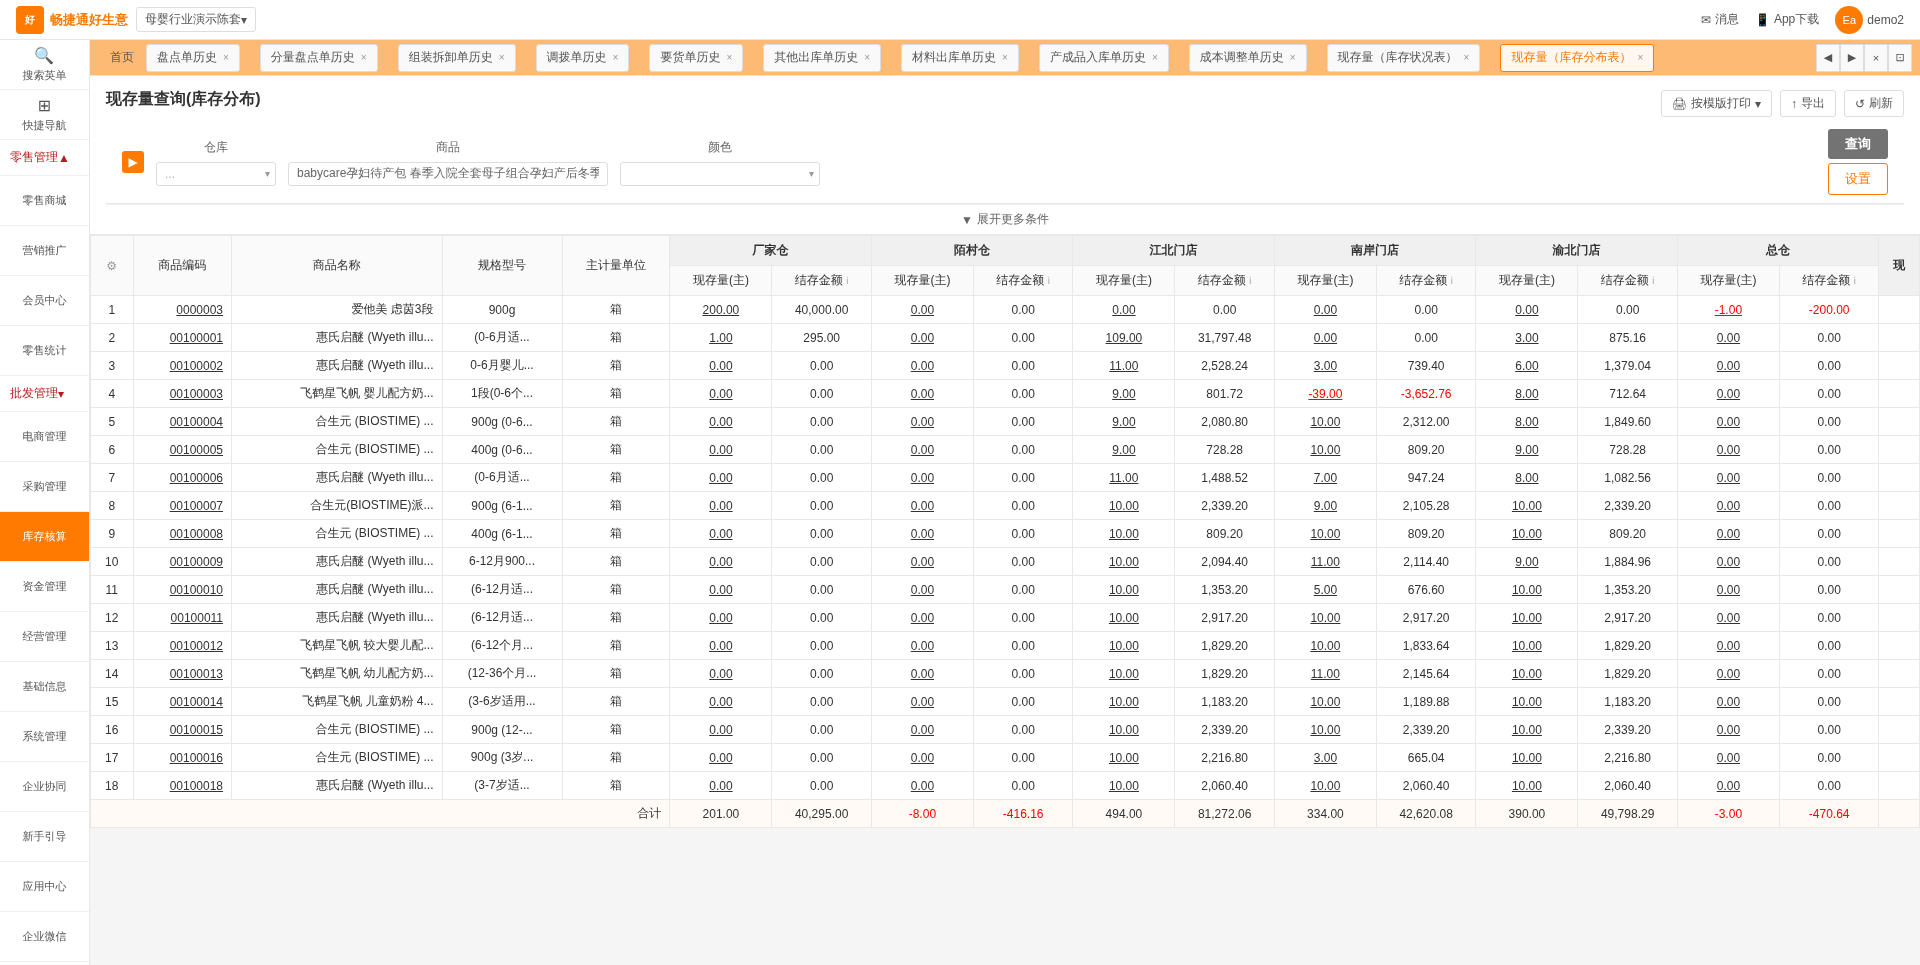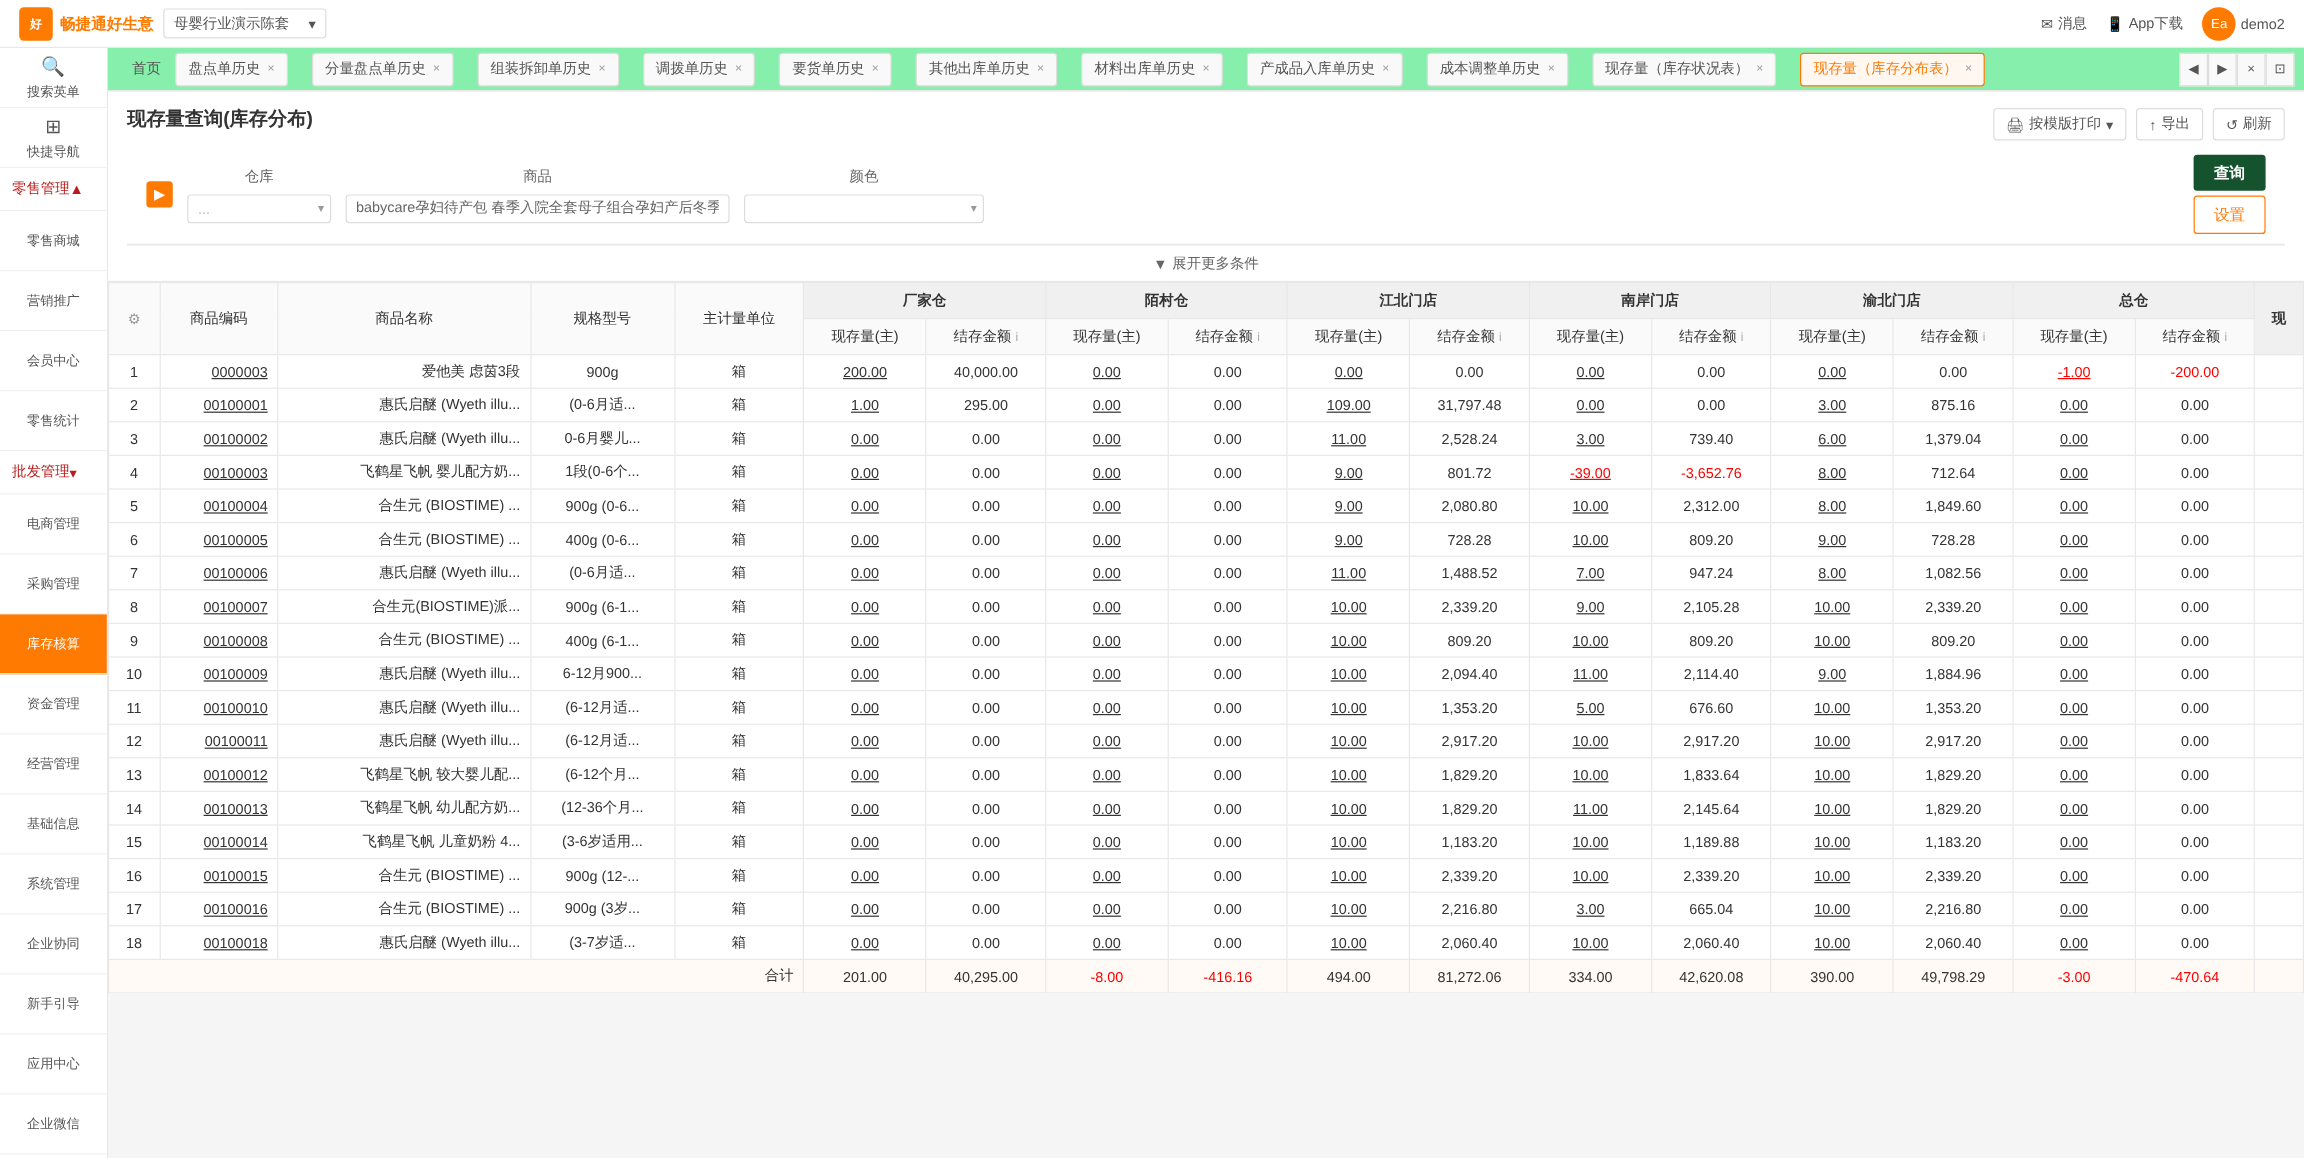--- a/index.html
+++ b/index.html
@@ -14,29 +14,29 @@
       justify-content: space-between;
       padding: 0 16px;
       border-bottom: 1px solid #e8e8e8;
       position: fixed;
       top: 0; left: 0; right: 0;
       z-index: 100;
     }
     .top-bar-left { display: flex; align-items: center; gap: 8px; }
     .logo-area { display: flex; align-items: center; gap: 6px; color: #ff7a00; font-weight: bold; font-size: 13px; }
     .logo-icon { width: 28px; height: 28px; background: #ff7a00; border-radius: 4px; display: flex; align-items: center; justify-content: center; color: #fff; font-size: 10px; }
-    .store-select { display: flex; align-items: center; gap: 16px; color: #555; font-size: 12px; cursor: pointer; border: 1px solid #ddd; padding: 3px 8px; border-radius: 3px; }
+    .store-select { display: flex; align-items: center; gap: 0; color: #555; font-size: 12px; cursor: pointer; border: 1px solid #ddd; padding: 3px 8px; border-radius: 3px; }
     .top-bar-right { display: flex; align-items: center; gap: 16px; }
     .top-right-item { display: flex; align-items: center; gap: 4px; cursor: pointer; color: #555; font-size: 12px; }
     .avatar { width: 28px; height: 28px; border-radius: 50%; background: #ff7a00; display: flex; align-items: center; justify-content: center; color: #fff; font-size: 11px; }
 
     
     .nav-tabs {
       height: 36px;
-      background: #86efac;
+      background: #fdba74;
       display: flex;
       align-items: center;
       padding: 0 8px;
       border-bottom: 1px solid #e8e8e8;
       position: fixed;
       top: 40px; left: 90px; right: 0;
       z-index: 99;
       overflow: hidden;
     }
     .nav-tab {
@@ -145,21 +145,21 @@
       border: 1px solid #ddd; border-radius: 3px; padding: 4px 8px; font-size: 12px; width: 320px; outline: none; color: #666;
     }
     .input-wrap { position: relative; display: inline-flex; align-items: center; }
     .input-wrap .drop-arrow { position: absolute; right: 6px; color: #999; font-size: 10px; pointer-events: none; }
     .more-conditions {
       display: flex; align-items: center; justify-content: center; gap: 4px;
       padding: 6px 0; cursor: pointer; color: #666; font-size: 12px;
       border-top: 1px solid #f0f0f0;
     }
     .btn-query {
-      background: #14532d; color: #fff; border: none; border-radius: 3px; padding: 6px 16px; font-size: 13px; cursor: pointer; font-weight: bold;
+      background: #737373; color: #fff; border: none; border-radius: 3px; padding: 6px 16px; font-size: 13px; cursor: pointer; font-weight: bold;
     }
     .btn-settings {
       background: #fff; color: #ff7a00; border: 1px solid #ff7a00; border-radius: 3px; padding: 6px 16px; font-size: 13px; cursor: pointer;
     }
     .query-btns { display: flex; flex-direction: column; gap: 4px; margin-left: auto; }
 
     
     .table-wrap {
       background: #fff;
       margin: 0;

